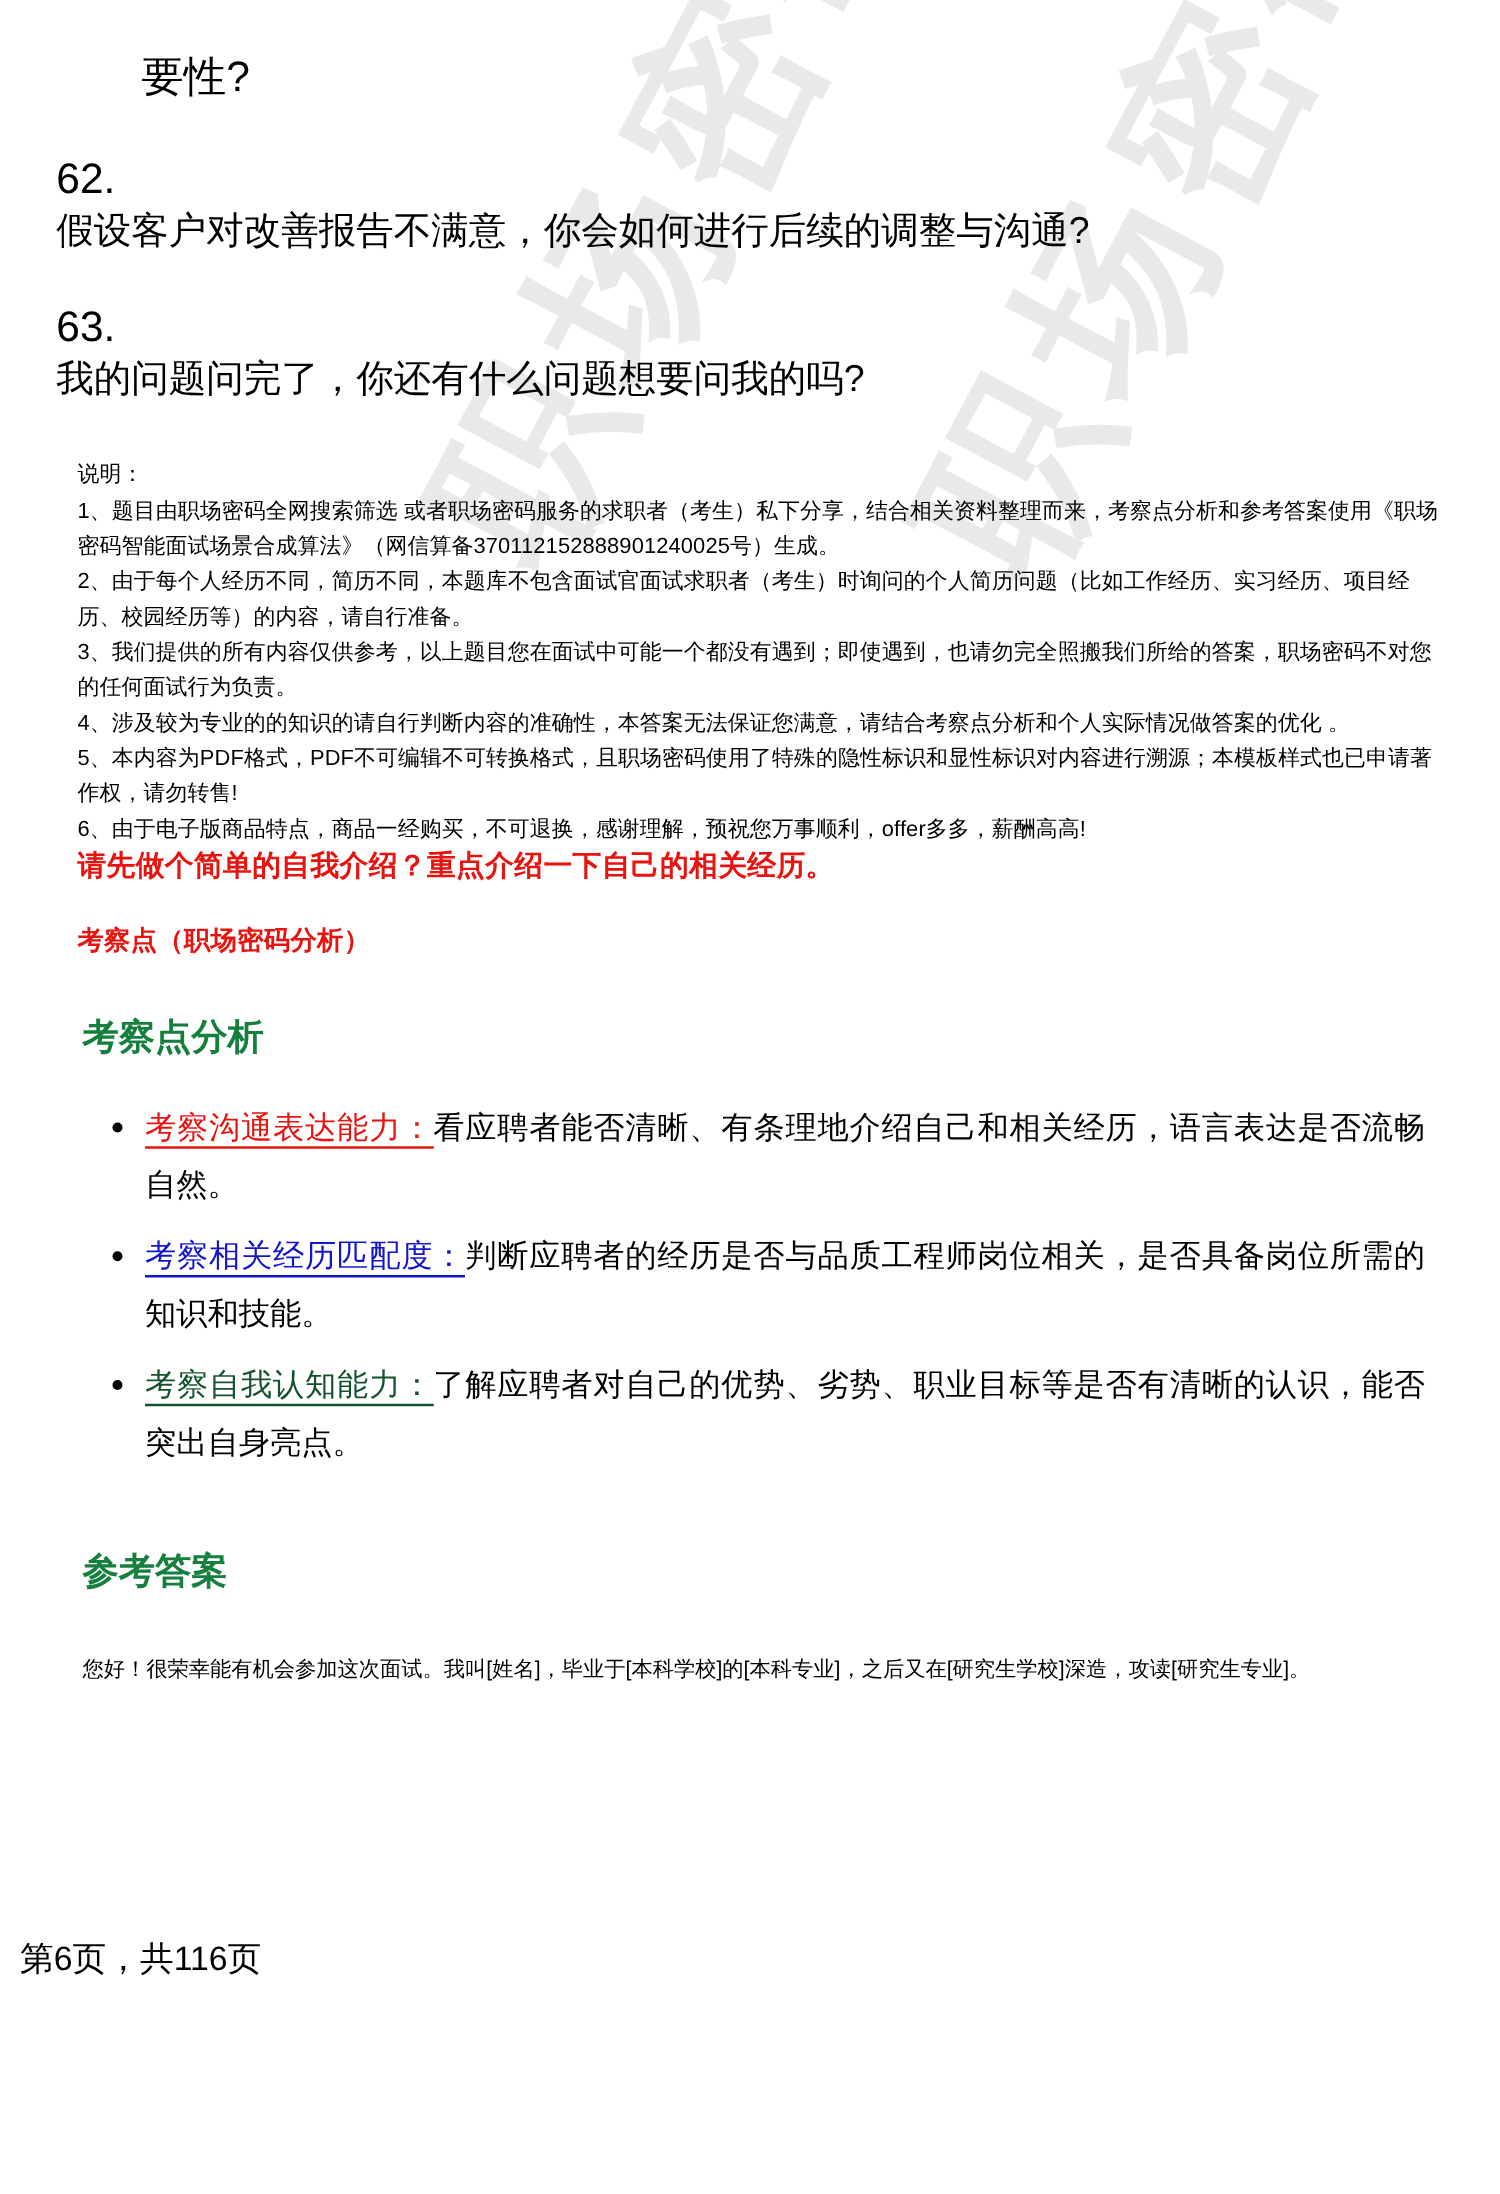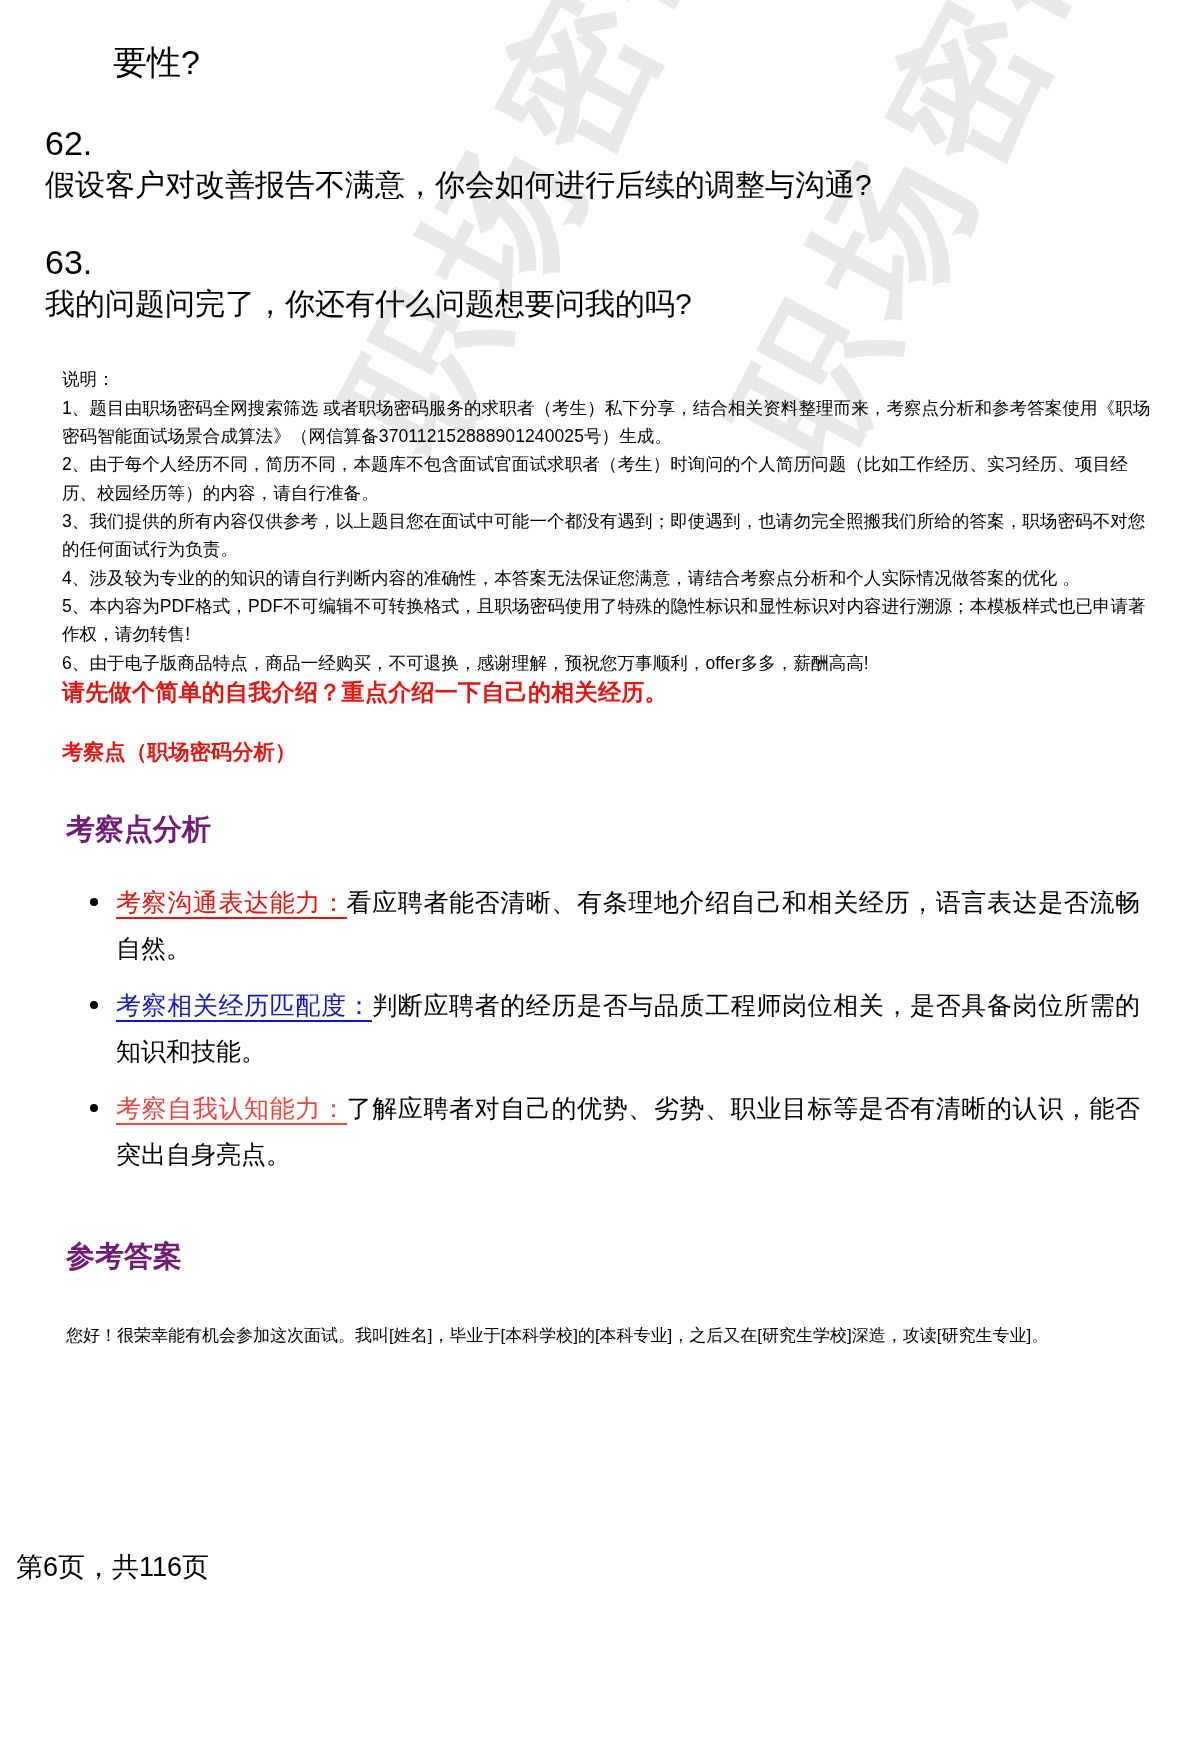--- a/index.html
+++ b/index.html
@@ -113,21 +113,21 @@
   .red-head-2 {
     margin-top: 30px;
     font-size: 21px;
   }
 
   
   .sec-head {
     font-weight: 700;
     font-size: 29px;
     padding: 0 48px 0 66px;
-    color: #701a75;
+    color: #15803d;
   }
   .sec-head-analysis { margin-top: 44px; }
   .sec-head-answer { margin-top: 60px; }
 
   
   ul.points {
     list-style: none;
     margin: 30px 0 0 0;
     padding: 0 60px 0 90px;
   }
@@ -149,21 +149,21 @@
     border-radius: 50%;
     background: #000000;
   }
   .term {
     font-weight: 400;
     border-bottom: 2px solid currentColor;
     padding-bottom: 1px;
   }
   .term-red { color: #e8120e; }
   .term-blue { color: #1414c8; }
-  .term-green { color: #ef4444; }
+  .term-green { color: #14532d; }
   .pt-body { color: #000000; }
 
   
   .answer {
     margin-top: 42px;
     padding: 0 60px 0 66px;
     font-size: 17px;
     line-height: 1.95;
     text-align: justify;
   }

